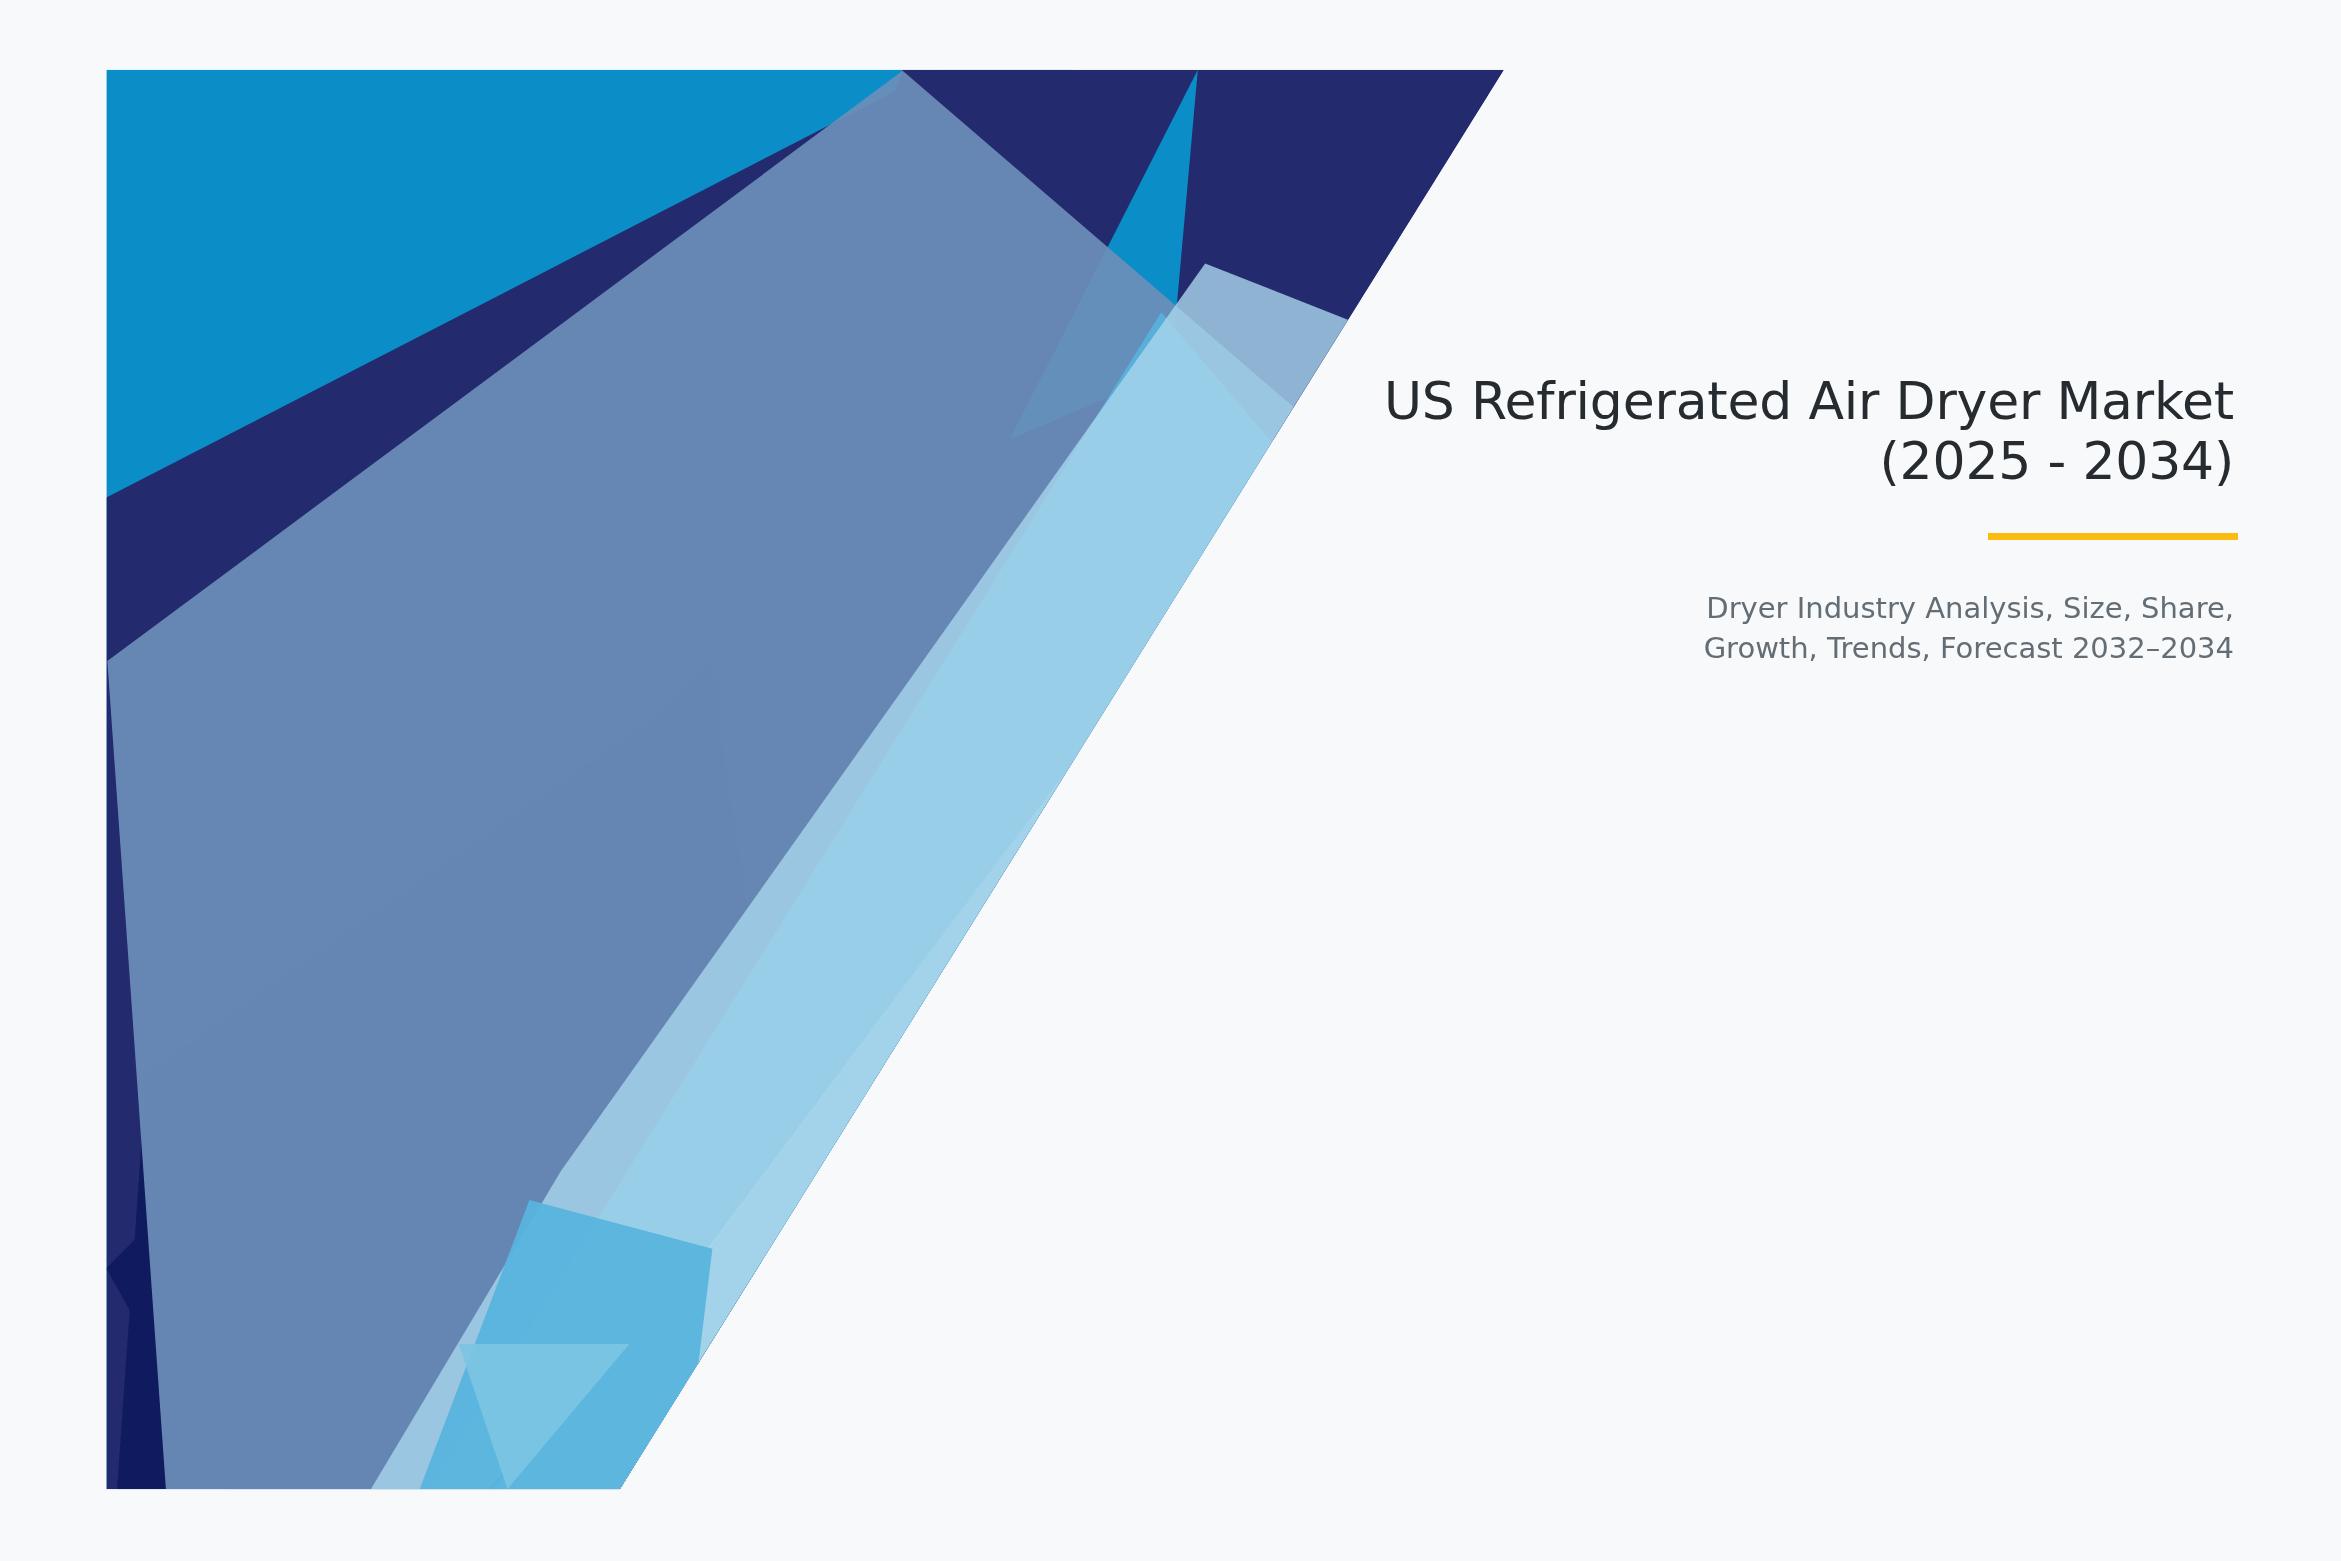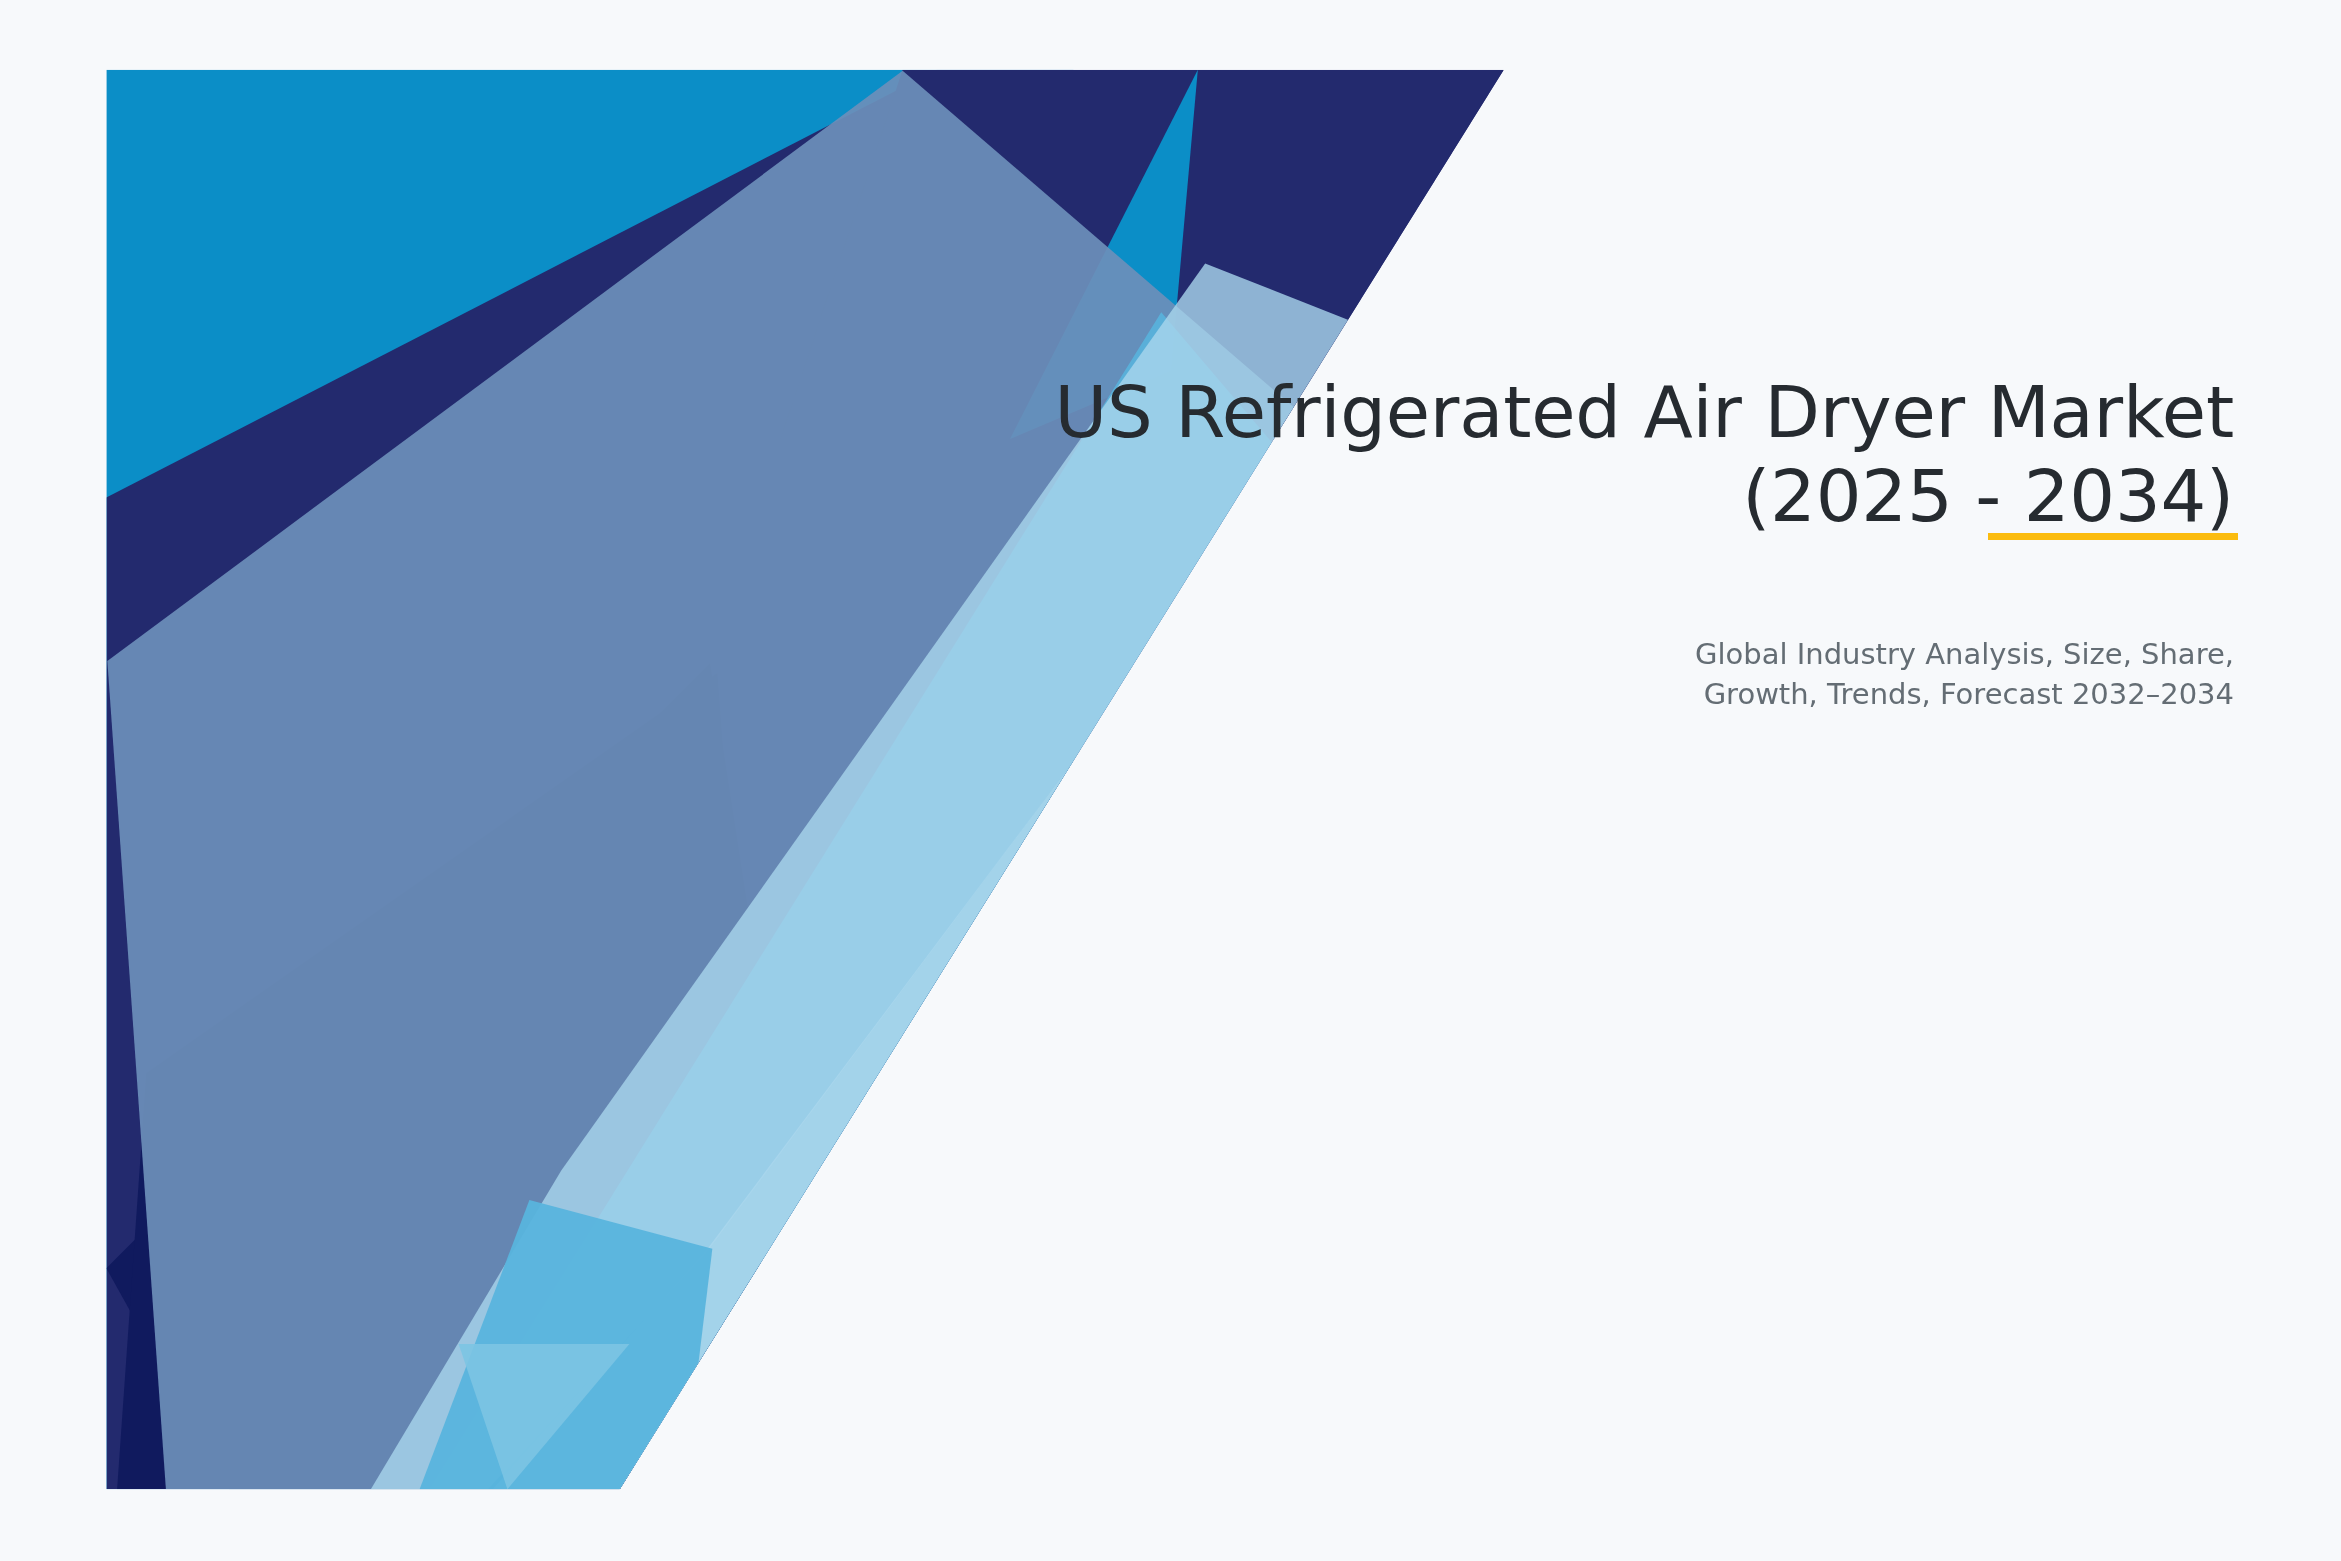--- a/index.html
+++ b/index.html
@@ -35,21 +35,21 @@
     text-align: right;
   }
 
   #title-wrap {
     position: relative;
     display: block;
   }
 
   .title-line {
     display: block;
-    font-size: 72px;
+    font-size: 52px;
     line-height: 1.16;
     font-weight: 400;
     color: #262b30;
     letter-spacing: -0.2px;
     white-space: pre;
   }
 
   
   #accent-bar {
     position: absolute;
@@ -115,20 +115,20 @@
 
   <div id="text-block">
 
     <div id="title-wrap">
       <span class="title-line">US Refrigerated Air Dryer Market</span>
       <span class="title-line">(2025 - 2034)</span>
       <span id="accent-bar"></span>
     </div>
 
     <div id="subtitle">
-      <span class="sub-line">Global Industry Analysis, Size, Share,</span>
+      <span class="sub-line">Dryer Industry Analysis, Size, Share,</span>
       <span class="sub-line">Growth, Trends, Forecast 2032–2034</span>
     </div>
 
   </div>
 
 </div>
 
 
 </body></html>

